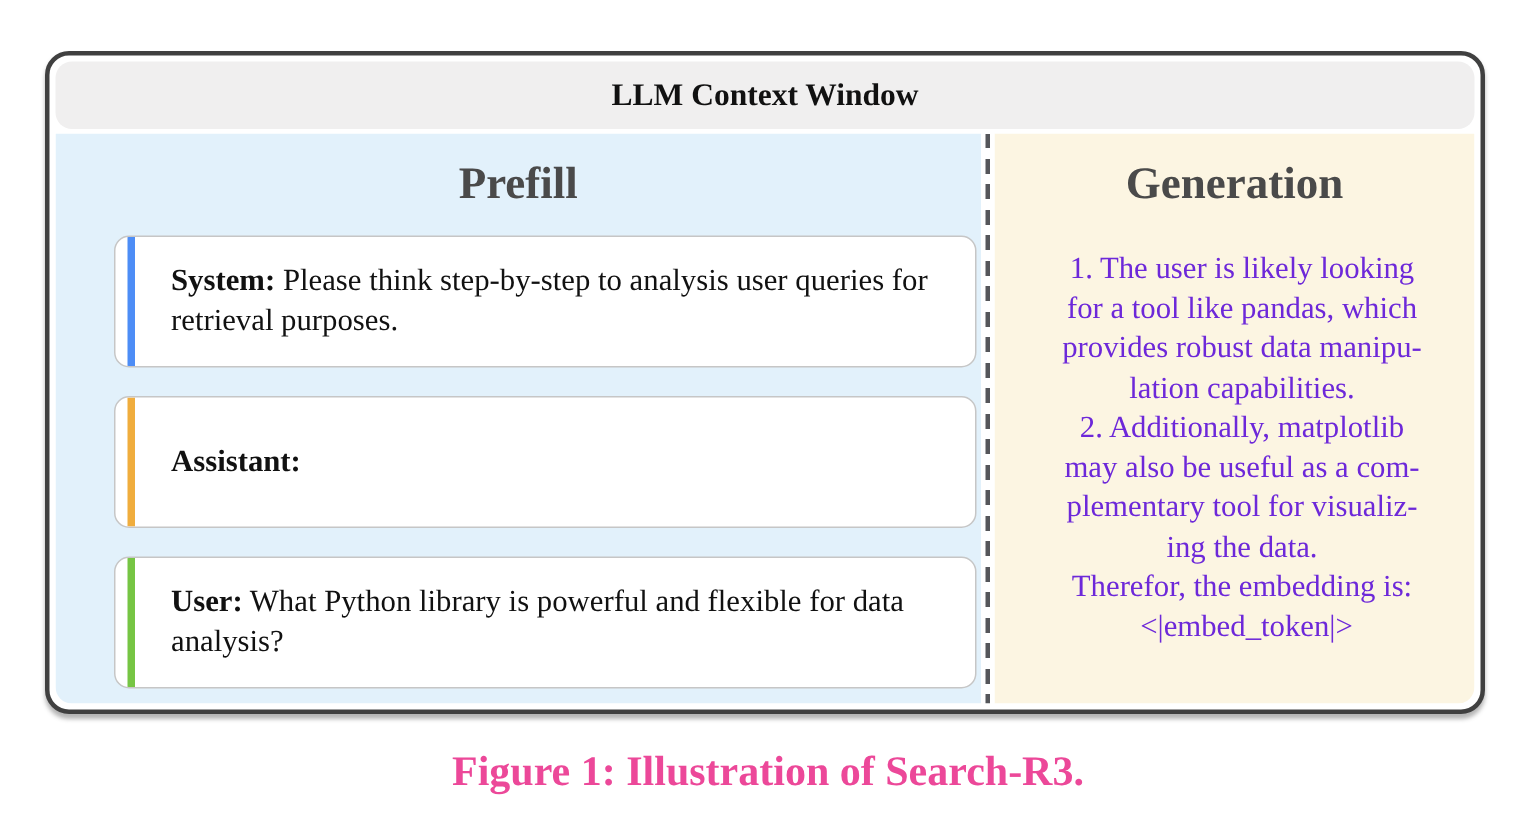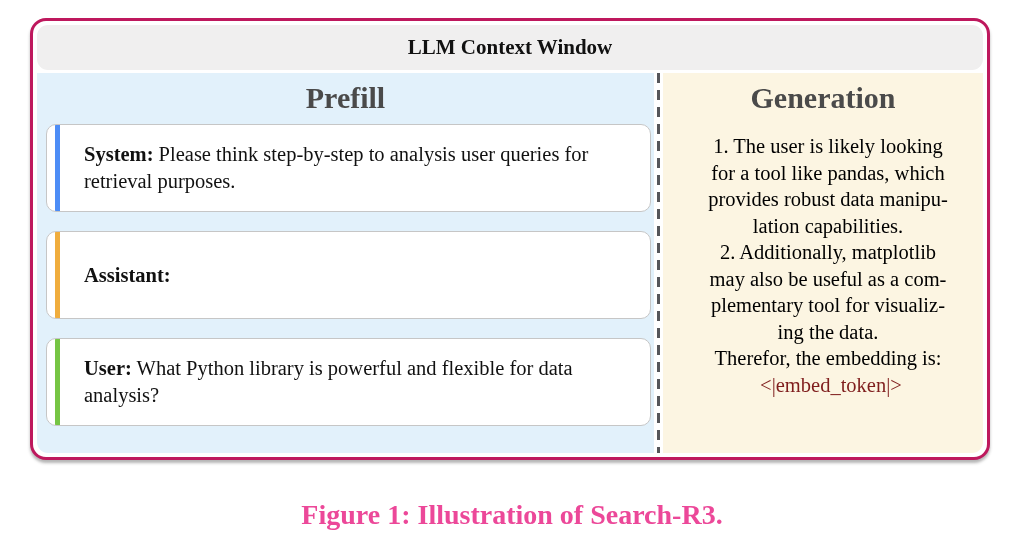--- a/index.html
+++ b/index.html
@@ -8,24 +8,24 @@
     position: relative;
     width: 1024px;
     height: 556px;
     background: #ffffff;
     font-family: "Liberation Serif", "DejaVu Serif", serif;
     overflow: hidden;
   }
   .figure-box {
     position: absolute;
     left: 30px;
-    top: 18px;
+    top: 34px;
     width: 960px;
     height: 442px;
-    border: 3px solid #be185d;
+    border: 3px solid #404040;
     border-radius: 16px;
     background: #ffffff;
     box-shadow: 0 3px 3px rgba(90,90,90,0.45);
     padding: 4px;
     display: flex;
     flex-direction: column;
   }
   .window-header {
     height: 45px;
     border-radius: 11px;
@@ -63,34 +63,35 @@
     bottom: 0;
     width: 3px;
     background: repeating-linear-gradient(to bottom, #55565a 0px, #55565a 10px, transparent 10px, transparent 17px);
   }
   .generation-panel {
     flex: 1;
     display: flex;
     flex-direction: column;
   }
   .panel-heading {
-    height: 50px;
+    height: 67px;
     flex: 0 0 auto;
     display: flex;
     align-items: center;
     justify-content: center;
     font-size: 30px;
     font-weight: bold;
     color: #4a4a4a;
   }
   .messages {
     display: flex;
     flex-direction: column;
     gap: 19px;
     padding: 1px 3px 0 9px;
+    margin-left: 30px;
   }
   .msg-card {
     position: relative;
     height: 88px;
     background: #ffffff;
     border: 1.5px solid #c6c6c6;
     border-radius: 10px;
     display: flex;
     align-items: center;
     padding: 6px 24px 6px 37px;
@@ -105,21 +106,21 @@
     top: 0;
     bottom: 0;
     width: 5px;
   }
   .role-label { font-weight: bold; }
   .gen-body {
     padding: 10px 6px 0 16px;
     font-size: 20.5px;
     line-height: 1.295;
     white-space: pre-line;
-    color: #000000;
+    color: #6d28d9;
   }
   .embed-token {
     display: block;
     padding-left: 16px;
     font-size: 20.5px;
     line-height: 1.295;
   }
   .caption {
     position: absolute;
     left: 0;
@@ -178,21 +179,21 @@
         <div class="panel-heading">Generation</div>
         <div class="gen-body">1. The user is likely looking
 for a tool like pandas, which
 provides robust data manipu-
 lation capabilities.
 2. Additionally, matplotlib
 may also be useful as a com-
 plementary tool for visualiz-
 ing the data.
 Therefor, the embedding is:</div>
-        <span class="embed-token" style="color: #7f1d1d;">&lt;|embed_token|&gt;</span>
+        <span class="embed-token" style="color: #6d28d9;">&lt;|embed_token|&gt;</span>
       </div>
 
     </div>
   </div>
 
   <div class="caption">Figure 1: Illustration of Search-R3.</div>
 
 </div>
 
 </body></html>

